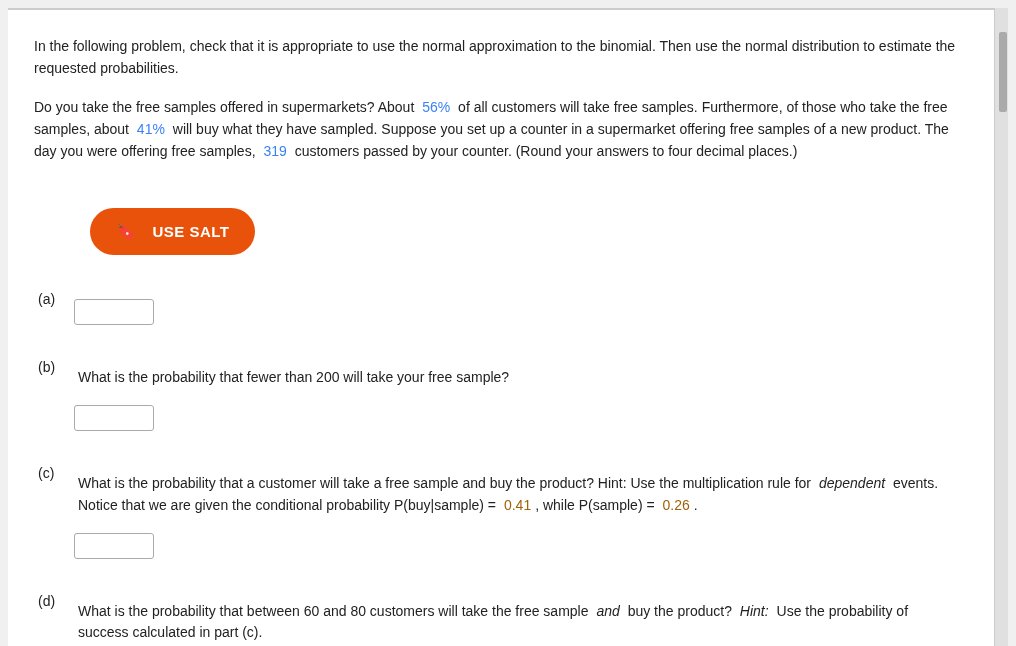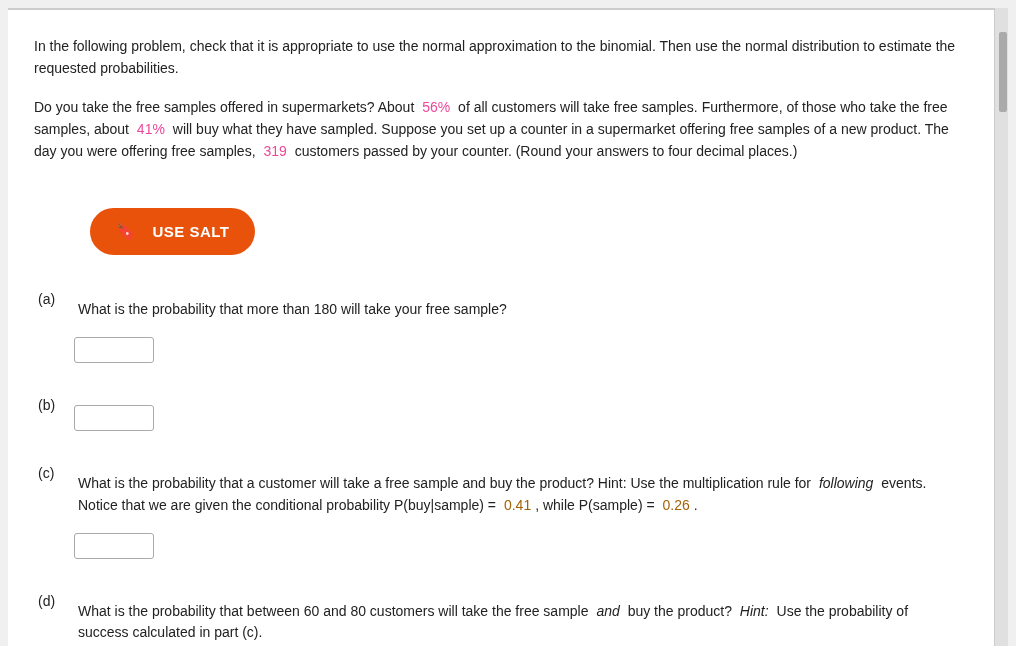--- a/index.html
+++ b/index.html
@@ -56,21 +56,21 @@
       line-height: 1.55;
       margin-bottom: 14px;
       color: #222;
     }
 
     .intro-text p {
       margin-bottom: 10px;
     }
 
     .highlight-red {
-      color: #ec4899;
+      color: #3b82f6;
       font-weight: normal;
     }
 
     .use-salt-btn {
       display: inline-flex;
       align-items: center;
       gap: 8px;
       background: #e8520a;
       color: #fff;
       border: none;
@@ -152,39 +152,39 @@
         <span class="salt-icon">🔖</span>
         <span>USE SALT</span>
       </button>
     </div>
 
     <div class="questions-section">
 
       <div class="question-block">
         <div class="question-label">(a)</div>
         <div class="question-content">
+          <input type="text" class="answer-input" style="">
+        </div>
+      </div>
+
+      <div class="question-block">
+        <div class="question-label">(b)</div>
+        <div class="question-content">
           <div class="question-text">
-            What is the probability that more than 180 will take your free sample?
+            What is the probability that fewer than 200 will take your free sample?
           </div>
           <input type="text" class="answer-input" style="">
         </div>
       </div>
 
       <div class="question-block">
-        <div class="question-label">(b)</div>
-        <div class="question-content">
-          <input type="text" class="answer-input" style="">
-        </div>
-      </div>
-
-      <div class="question-block">
         <div class="question-label">(c)</div>
         <div class="question-content">
           <div class="question-text">
-            What is the probability that a customer will take a free sample and buy the product? Hint: Use the multiplication rule for <em>following</em> events. Notice that we are given the conditional probability P(buy|sample) = <span class="inline-red">0.41</span>, while P(sample) = <span class="inline-red">0.26</span>.
+            What is the probability that a customer will take a free sample and buy the product? Hint: Use the multiplication rule for <em>dependent</em> events. Notice that we are given the conditional probability P(buy|sample) = <span class="inline-red">0.41</span>, while P(sample) = <span class="inline-red">0.26</span>.
           </div>
           <input type="text" class="answer-input" style="">
         </div>
       </div>
 
       <div class="question-block">
         <div class="question-label">(d)</div>
         <div class="question-content">
           <div class="question-text">
             What is the probability that between 60 and 80 customers will take the free sample <em>and</em> buy the product? <em>Hint:</em> Use the probability of success calculated in part (c).

